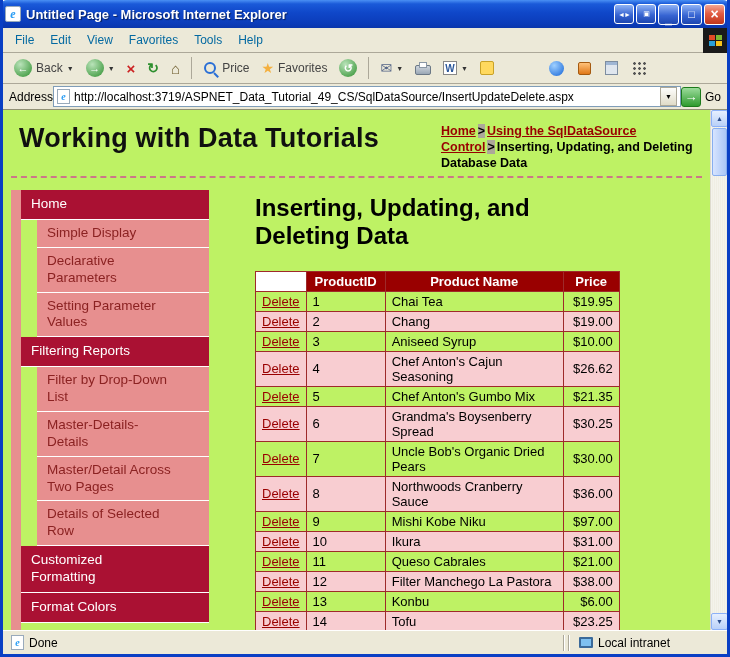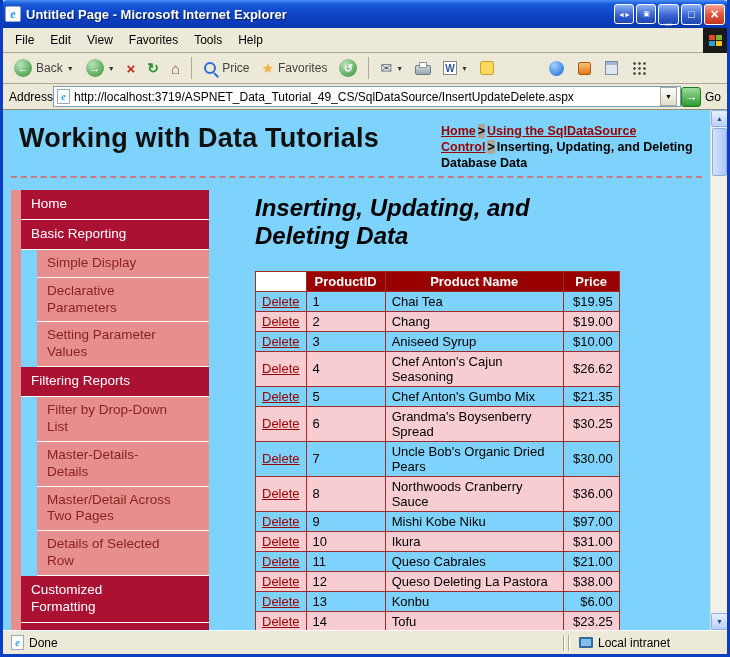--- a/index.html
+++ b/index.html
@@ -31,21 +31,21 @@
   .titlebar .title{color:#fff;font-weight:bold;font-size:13px;margin-left:5px;flex:1;
     white-space:nowrap;overflow:hidden;text-shadow:1px 1px 1px rgba(0,0,0,.55);}
   .win-btn{width:21px;height:21px;margin-left:2px;border-radius:3px;border:1px solid #fff;
     display:flex;align-items:center;justify-content:center;color:#fff;font-size:11px;flex:none;}
   .btn-blue{background:linear-gradient(180deg,#8fb3f5,#3764d2 55%,#1d46b0);}
   .btn-aux{width:20px;height:20px;font-size:7px;letter-spacing:-1px;}
   .btn-close{background:linear-gradient(180deg,#f3a693,#e25c43 45%,#c0361b);font-size:14px;font-weight:bold;}
   .glyph-min{align-self:flex-end;line-height:8px;font-size:9px;}
   
   .menubar{height:25px;background:var(--chrome-tan);border-bottom:1px solid #aca899;
-    display:flex;align-items:center;padding-left:4px;font-size:12px;color:#000000;}
+    display:flex;align-items:center;padding-left:4px;font-size:12px;color:#0369a1;}
   .menu-item{padding:3px 8px;}
   .winlogo{margin-left:auto;width:24px;height:25px;background:#1a1a1a;display:flex;
     align-items:center;justify-content:center;flex:none;}
   .winflag{width:13px;height:11px;
     background:linear-gradient(#e34b26,#e34b26) 0 0/6px 5px no-repeat,
       linear-gradient(#7eb832,#7eb832) 7px 0/6px 5px no-repeat,
       linear-gradient(#2a9fd8,#2a9fd8) 0 6px/6px 5px no-repeat,
       linear-gradient(#f7c21a,#f7c21a) 7px 6px/6px 5px no-repeat;}
   
   .toolbar{height:31px;background:var(--chrome-tan);border-bottom:1px solid #aca899;
@@ -93,21 +93,21 @@
   .addr-text{flex:1;white-space:nowrap;overflow:hidden;font-size:12px;color:#000;}
   .addr-drop{width:17px;height:19px;background:linear-gradient(#fdfdfb,#e0dcc8);
     border:1px solid #aca899;display:flex;align-items:center;justify-content:center;
     font-size:7px;flex:none;}
   .go-btn{display:flex;align-items:center;gap:4px;}
   .go-icon{width:20px;height:20px;border-radius:3px;border:1px solid #1c7a1c;color:#fff;
     background:linear-gradient(180deg,#9bdb9b,var(--go-green));
     display:flex;align-items:center;justify-content:center;font-weight:bold;font-size:13px;}
   
   .viewport{position:relative;height:520px;background:#fff;}
-  .pagearea{position:absolute;top:0;left:0;right:17px;bottom:0;overflow:hidden;background:#7dd3fc;}
+  .pagearea{position:absolute;top:0;left:0;right:17px;bottom:0;overflow:hidden;background:#bef264;}
   .scrollbar{position:absolute;top:0;right:0;width:17px;height:100%;
     background:repeating-linear-gradient(90deg,#f6f5ef 0,#eeece0 2px);border-left:1px solid #dedbce;}
   .sb-btn{position:absolute;left:0;width:17px;height:17px;border-radius:2px;
     background:linear-gradient(180deg,#e6efff,#b9d0f8);border:1px solid #8cb0f8;
     color:#2b4d8c;font-size:7px;display:flex;align-items:center;justify-content:center;}
   .sb-up{top:0;}
   .sb-down{bottom:0;}
   .sb-thumb{position:absolute;left:1px;top:18px;width:15px;height:48px;border-radius:2px;
     background:linear-gradient(90deg,#d7e4ff,#aac6f6);border:1px solid #88aef0;}
   
@@ -127,21 +127,21 @@
   .dashed-rule{border:0;border-top:2px dashed var(--rule-pink);margin:0 8px;}
   .site-body{position:relative;height:446px;}
   .rail{position:absolute;left:8px;top:12px;width:10px;height:600px;background:var(--sidebar-sub-bg);}
   .nav{position:absolute;left:18px;top:12px;width:188px;font-size:13.5px;line-height:1.25;}
   .nav-top{background:var(--sidebar-header-bg);color:#fff;padding:6px 10px;
     border-bottom:1px solid #fff;white-space:pre-line;cursor:pointer;}
   .nav-sub{background:var(--sidebar-sub-bg);color:var(--sidebar-sub-text);padding:5px 10px;
     margin-left:16px;border-bottom:1px solid #fff;white-space:pre-line;cursor:pointer;}
   .main{position:absolute;left:252px;top:16px;width:440px;}
   .content-heading{font-size:24px;font-weight:bold;width:345px;line-height:1.18;
-    margin:0 0 20px;color:#000;font-style:italic;}
+    margin:0 0 20px;color:#000;}
   table.products{border-collapse:collapse;font-size:13px;color:#000;}
   .products th,.products td{border:1px solid var(--table-border);padding:2px 6px;vertical-align:middle;}
   .products thead th{background:var(--table-header-bg);color:#fff;font-weight:bold;
     text-align:center;padding:2px 8px;}
   .products thead th.empty{background:#fff;}
   .products td.cell-delete{width:48px;}
   .products td.cell-id{width:66px;}
   .products td.cell-name{width:178px;}
   .products td.cell-price{width:56px;text-align:right;}
   .products tr.alt{background:var(--row-alt-pink);}
@@ -253,21 +253,20 @@
         <div class="breadcrumb">
           <a>Home</a><span class="sep">&gt;</span><a>Using the SqlDataSource Control</a><span class="sep">&gt;</span><span>Inserting, Updating, and Deleting Database Data</span>
         </div>
       </div>
       <hr class="dashed-rule">
 
       <div class="site-body">
         <div class="rail"></div>
         <div class="nav">
             <div class="nav-top">Home</div>
-            <div class="nav-top">Basic Reporting</div>
             <div class="nav-sub">Simple Display</div>
             <div class="nav-sub">Declarative
 Parameters</div>
             <div class="nav-sub">Setting Parameter
 Values</div>
             <div class="nav-top">Filtering Reports</div>
             <div class="nav-sub">Filter by Drop-Down
 List</div>
             <div class="nav-sub">Master-Details-
 Details</div>
@@ -354,21 +353,21 @@
                 </tr>
                 <tr>
                   <td class="cell-delete"><a class="delete-link" href="#">Delete</a></td>
                   <td class="cell-id">11</td>
                   <td class="cell-name">Queso Cabrales</td>
                   <td class="cell-price">$21.00</td>
                 </tr>
                 <tr class="alt">
                   <td class="cell-delete"><a class="delete-link" href="#">Delete</a></td>
                   <td class="cell-id">12</td>
-                  <td class="cell-name">Queso Deleting La Pastora</td>
+                  <td class="cell-name">Filter Manchego La Pastora</td>
                   <td class="cell-price">$38.00</td>
                 </tr>
                 <tr>
                   <td class="cell-delete"><a class="delete-link" href="#">Delete</a></td>
                   <td class="cell-id">13</td>
                   <td class="cell-name">Konbu</td>
                   <td class="cell-price">$6.00</td>
                 </tr>
                 <tr class="alt">
                   <td class="cell-delete"><a class="delete-link" href="#">Delete</a></td>

